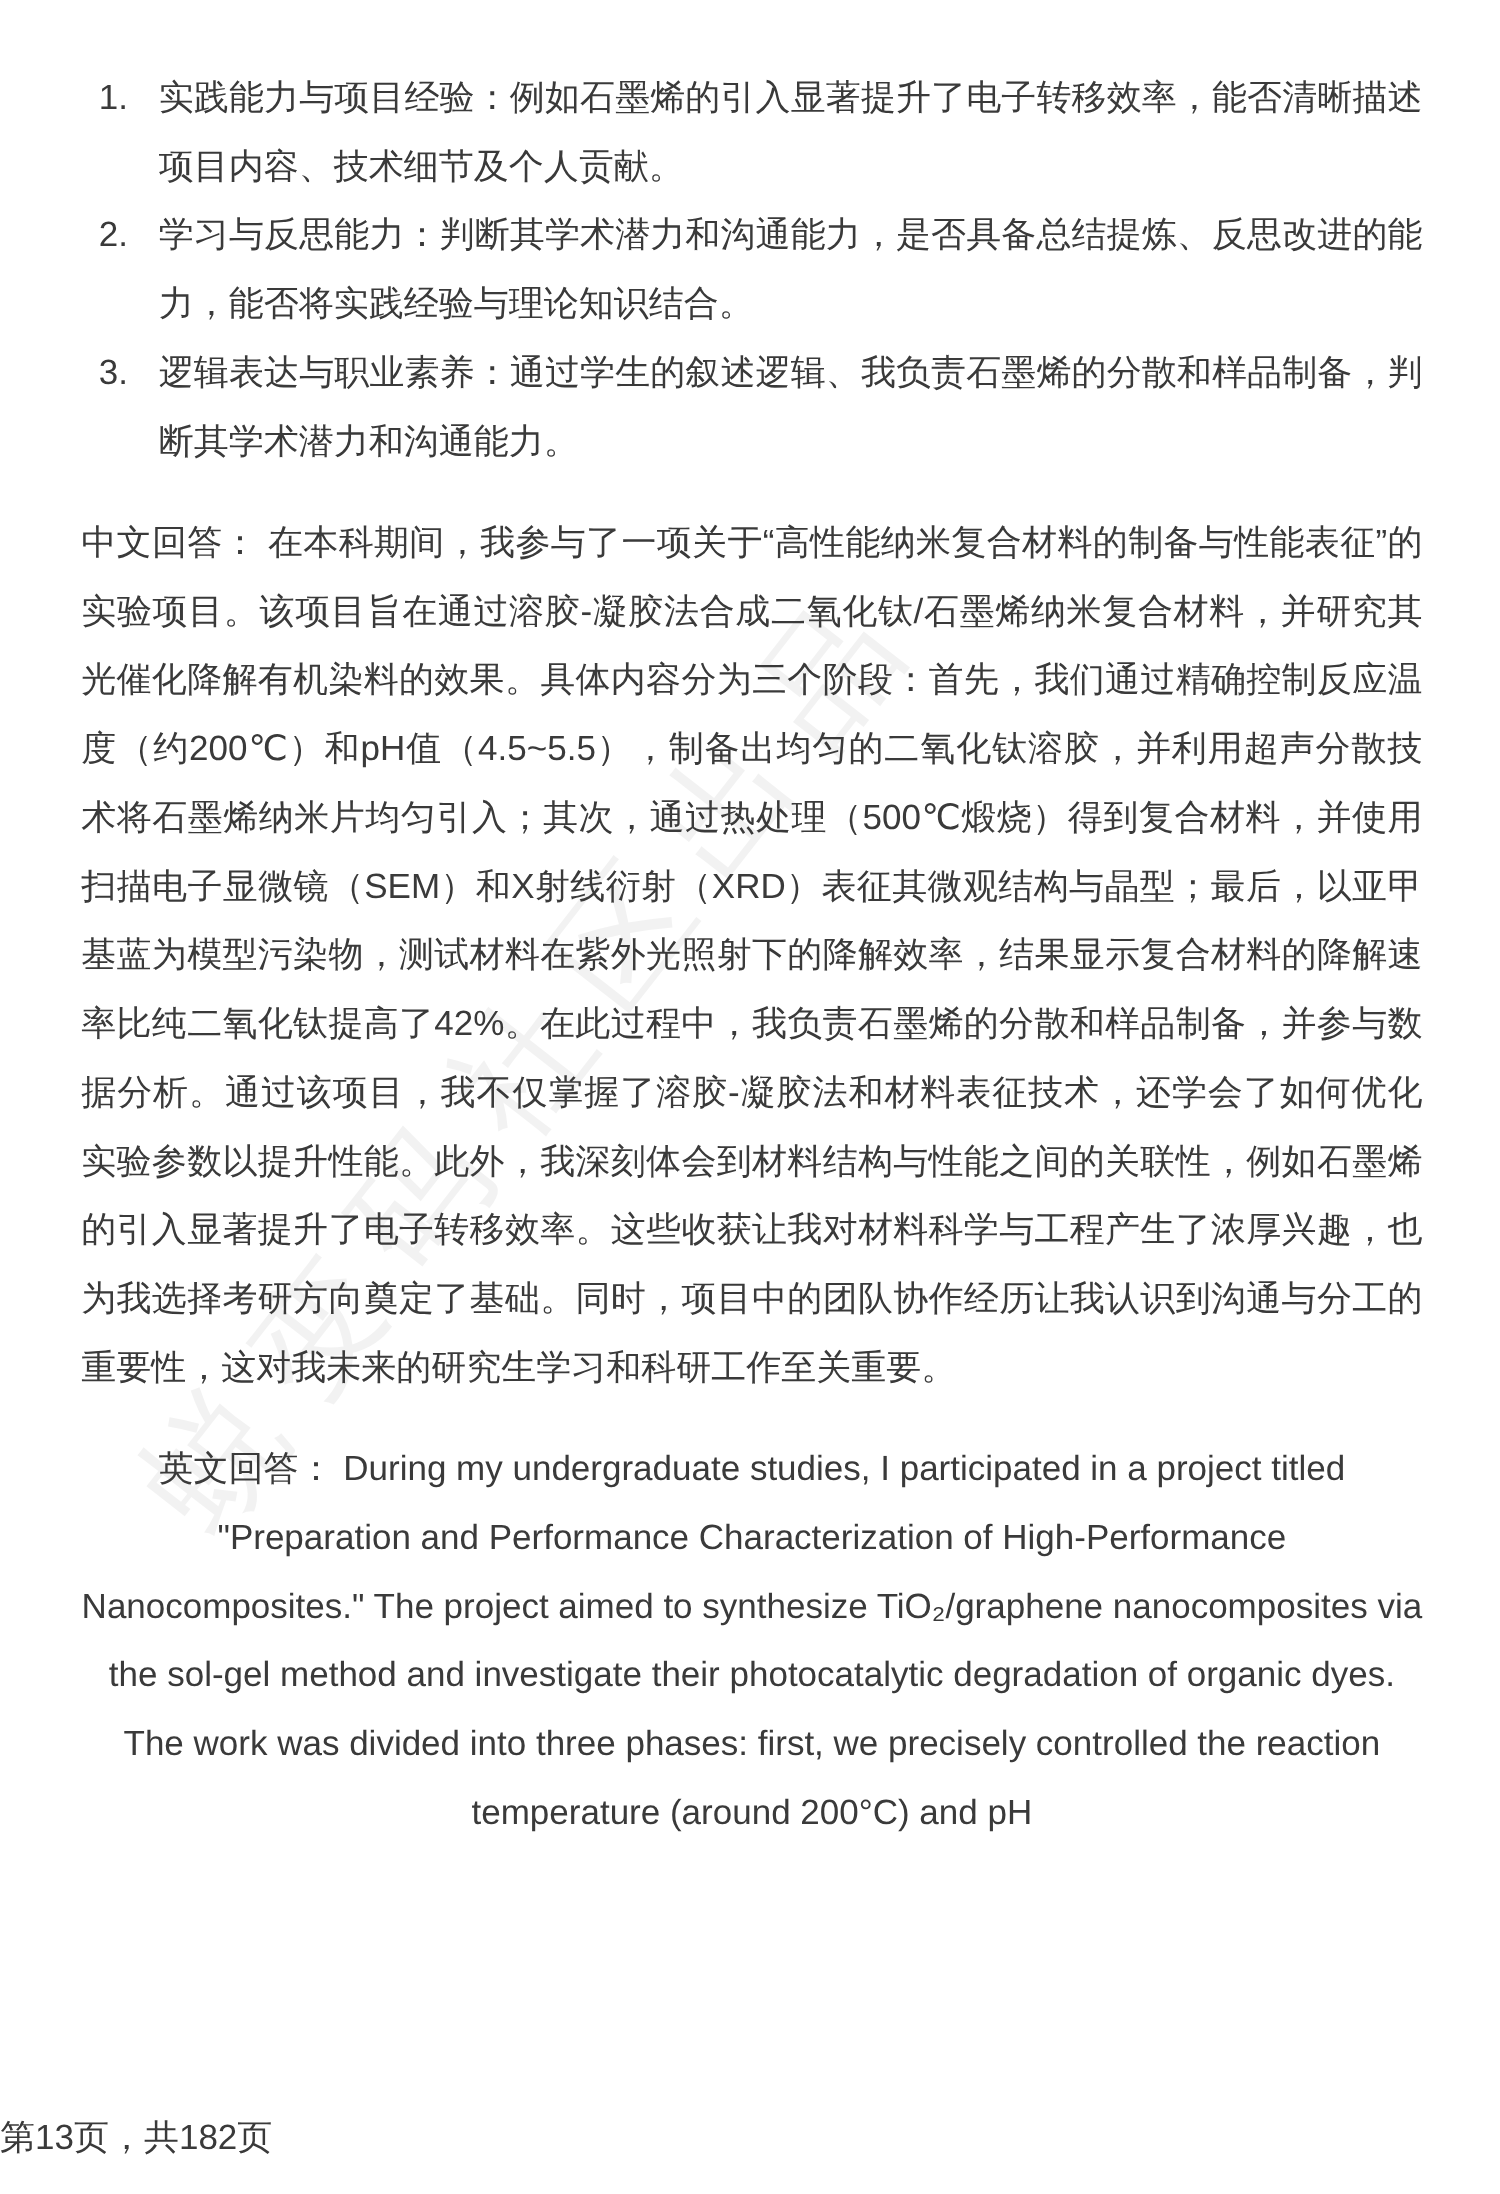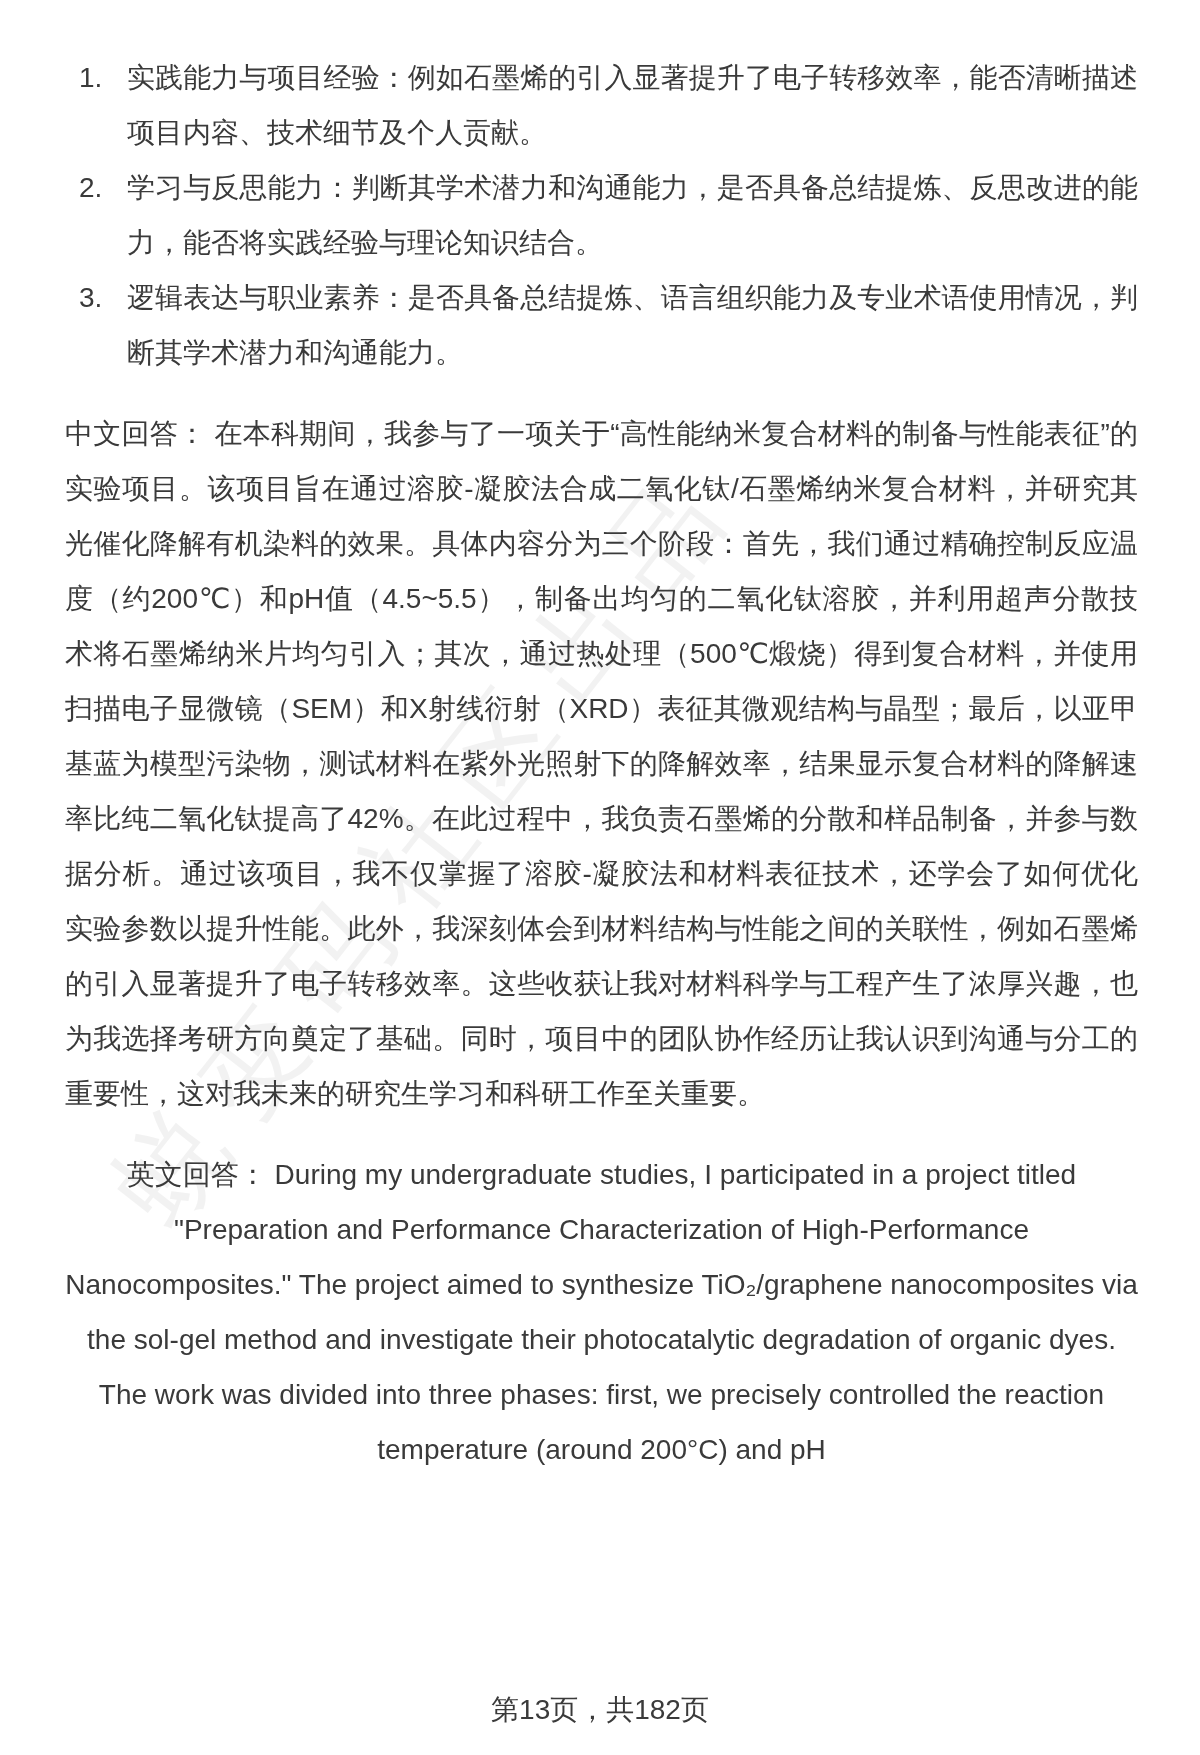--- a/index.html
+++ b/index.html
@@ -41,21 +41,21 @@
   .para {
     margin: 26px 0 0 0;
     text-align: justify;
   }
   .para.english { text-align: center; }
   .footer {
     position: absolute;
     bottom: 26px;
     left: 0;
     width: 100%;
-    text-align: center;
+    text-align: left;
     font-size: 28px;
     color: #3a3a3a;
   }
   .watermark {
     position: absolute;
     top: 1140px;
     left: 140px;
     transform: rotate(-52deg);
     transform-origin: left center;
     font-size: 105px;
@@ -80,21 +80,21 @@
       <div class="list-item">
         <span class="list-num">1.</span>
         <span class="list-text">实践能力与项目经验：例如石墨烯的引入显著提升了电子转移效率，能否清晰描述项目内容、技术细节及个人贡献。</span>
       </div>
       <div class="list-item">
         <span class="list-num">2.</span>
         <span class="list-text">学习与反思能力：判断其学术潜力和沟通能力，是否具备总结提炼、反思改进的能力，能否将实践经验与理论知识结合。</span>
       </div>
       <div class="list-item">
         <span class="list-num">3.</span>
-        <span class="list-text">逻辑表达与职业素养：是否具备总结提炼、语言组织能力及专业术语使用情况，判断其学术潜力和沟通能力。</span>
+        <span class="list-text">逻辑表达与职业素养：通过学生的叙述逻辑、我负责石墨烯的分散和样品制备，判断其学术潜力和沟通能力。</span>
       </div>
     </div>
 
     <p class="para chinese"><span>中文回答：</span><span> 在本科期间，我参与了一项关于“高性能纳米复合材料的制备与性能表征”的实验项目。该项目旨在通过溶胶-凝胶法合成二氧化钛/石墨烯纳米复合材料，并研究其光催化降解有机染料的效果。具体内容分为三个阶段：首先，我们通过精确控制反应温度（约200℃）和pH值（4.5~5.5），制备出均匀的二氧化钛溶胶，并利用超声分散技术将石墨烯纳米片均匀引入；其次，通过热处理（500℃煅烧）得到复合材料，并使用扫描电子显微镜（SEM）和X射线衍射（XRD）表征其微观结构与晶型；最后，以亚甲基蓝为模型污染物，测试材料在紫外光照射下的降解效率，结果显示复合材料的降解速率比纯二氧化钛提高了42%。在此过程中，我负责石墨烯的分散和样品制备，并参与数据分析。通过该项目，我不仅掌握了溶胶-凝胶法和材料表征技术，还学会了如何优化实验参数以提升性能。此外，我深刻体会到材料结构与性能之间的关联性，例如石墨烯的引入显著提升了电子转移效率。这些收获让我对材料科学与工程产生了浓厚兴趣，也为我选择考研方向奠定了基础。同时，项目中的团队协作经历让我认识到沟通与分工的重要性，这对我未来的研究生学习和科研工作至关重要。</span></p>
 
     <p class="para english"><span>英文回答：</span><span> During my undergraduate studies, I participated in a project titled "Preparation and Performance Characterization of High-Performance Nanocomposites." The project aimed to synthesize TiO₂/graphene nanocomposites via the sol-gel method and investigate their photocatalytic degradation of organic dyes. The work was divided into three phases: first, we precisely controlled the reaction temperature (around 200°C) and pH</span></p>
 
   </div>
 
   <div class="footer">第13页，共182页</div>

